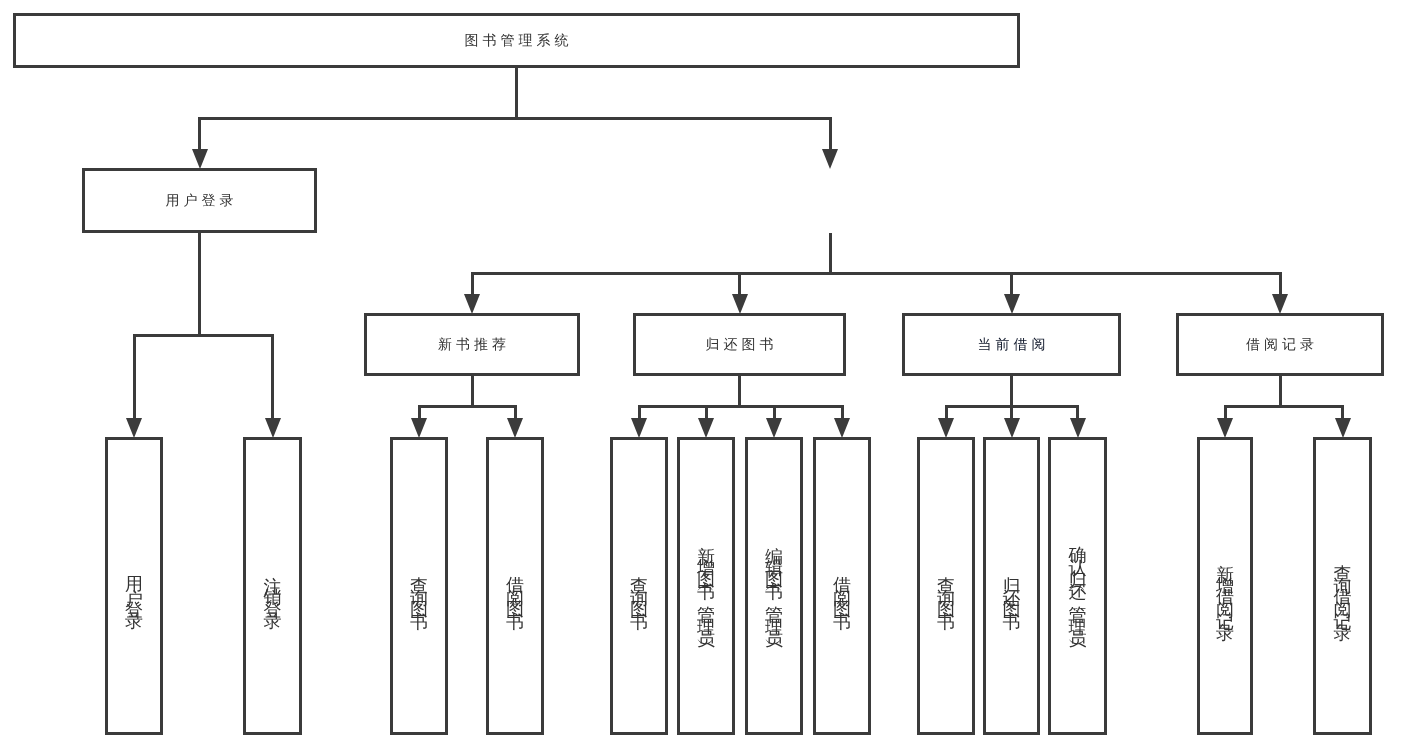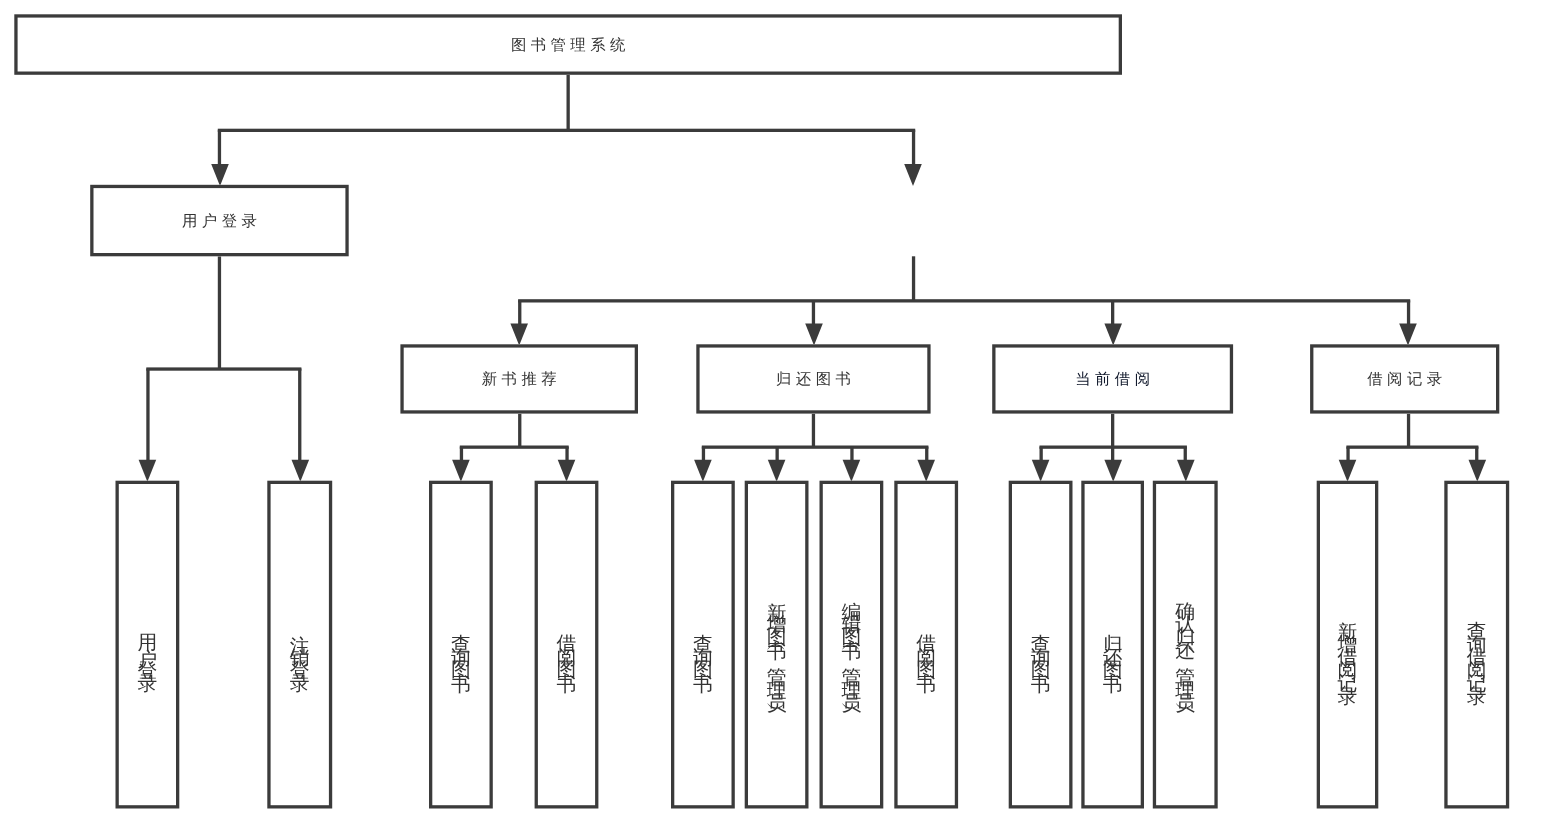--- a/index.html
+++ b/index.html
@@ -142,21 +142,21 @@
     <div class="node v" style="left: 983px; top: 437px; width: 57px; height: 298px; border-color: rgb(59, 59, 59); background: rgb(255, 255, 255); color: rgb(51, 51, 51);">
       <span class="lbl">归还图书</span>
     </div>
     <div class="line" style="left: 1076px; top: 406px; width: 3px; height: 15px; background: rgb(59, 59, 59);"></div>
     <div class="arrow" style="left: 1069.5px; top: 418px; border-top-color: rgb(59, 59, 59);"></div>
     <div class="node v" style="left: 1048px; top: 437px; width: 59px; height: 298px; border-color: rgb(59, 59, 59); background: rgb(255, 255, 255); color: rgb(51, 51, 51);">
       <span class="lbl">确认归还（管理员）</span>
     </div>
     <div class="line" style="left: 1278.5px; top: 273px; width: 3px; height: 24px; background: rgb(59, 59, 59);"></div>
     <div class="arrow" style="left: 1272px; top: 294px; border-top-color: rgb(59, 59, 59);"></div>
-    <div class="node h" style="left: 1176px; top: 313px; width: 172px; height: 63px; border-color: rgb(59, 59, 59); background: rgb(255, 255, 255); color: rgb(51, 51, 51); margin-left: 15px;">
+    <div class="node h" style="left: 1176px; top: 313px; width: 208px; height: 63px; border-color: rgb(59, 59, 59); background: rgb(255, 255, 255); color: rgb(51, 51, 51);">
       <span class="lbl">借阅记录</span>
     </div>
     <div class="line" style="left: 1278.5px; top: 376px; width: 3px; height: 30px; background: rgb(59, 59, 59);"></div>
     <div class="line" style="left: 1223.5px; top: 404.5px; width: 120.5px; height: 3px; background: rgb(59, 59, 59);"></div>
     <div class="line" style="left: 1223.5px; top: 406px; width: 3px; height: 15px; background: rgb(59, 59, 59);"></div>
     <div class="arrow" style="left: 1217px; top: 418px; border-top-color: rgb(59, 59, 59);"></div>
     <div class="node v" style="left: 1197px; top: 437px; width: 56px; height: 298px; border-color: rgb(59, 59, 59); background: rgb(255, 255, 255); color: rgb(51, 51, 51);">
       <span class="lbl">新增借阅记录</span>
     </div>
     <div class="line" style="left: 1341px; top: 406px; width: 3px; height: 15px; background: rgb(59, 59, 59);"></div>

